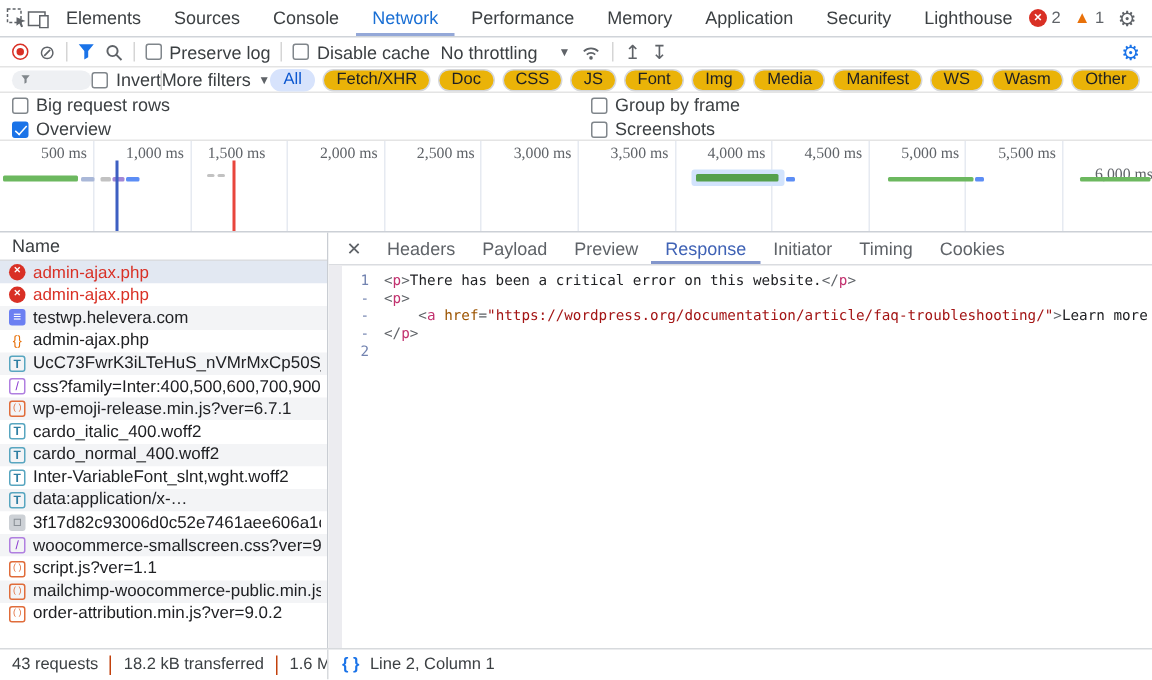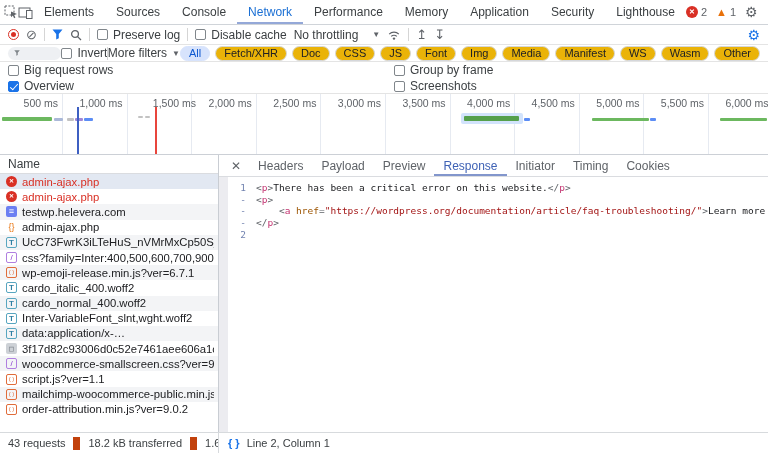--- a/index.html
+++ b/index.html
@@ -33,21 +33,21 @@
 
   .filterbar { height:17px; display:flex; align-items:center; border-bottom:1px solid #e4e4e4; padding:0 8px; gap:0; }
   .fpill { width:131px; height:13px; border-radius:7px; background:#eef0f3; display:flex; align-items:center; padding:0 6px; gap:4px; }
   .fpill input { border:none; outline:none; background:transparent; width:100%; font-size:11px; font-family:"Liberation Sans",sans-serif; }
   .chips { display:flex; gap:5px; align-items:center; }
   .chip { border:1px solid #d5d7db; background:#eab308; border-radius:8px; height:15px; line-height:13px; padding:0 8px; font-size:11px; color:#202124; white-space:nowrap; }
   .chip.sel { background:#d7e3fc; border-color:#d7e3fc; color:#0b57d0; }
 
   .options { height:32px; border-bottom:1px solid #e4e4e4; display:grid; grid-template-columns:386px 1fr; grid-template-rows:16px 16px; align-items:center; padding-left:8px; }
 
-  .overview { position:relative; height:61px; border-bottom:1px solid #ccd0d6; overflow:hidden; }
+  .overview { position:relative; height:61px; border-bottom:1px solid #ccd0d6; overflow:hidden;font-family:Liberation Serif, serif; }
   .gl { position:absolute; top:0; bottom:0; width:1px; background:#e6eaf1; }
   .tick { position:absolute; top:3px; width:66px; text-align:right; font-size:10.5px; color:#5f6368; }
   .ovbar { position:absolute; border-radius:1px; }
   .c-green { background:#6cb85f; } .c-green-dark { background:#55a04c; }
   .c-blue { background:#5c8df5; } .c-lightblue { background:#aab8d8; }
   .c-gray { background:#c2c2c2; } .c-purple { background:#a287d6; }
   .vline { position:absolute; top:13px; height:48px; width:2px; }
   .vline.blue { background:#3d5fc2; } .vline.red { background:#e8453c; }
   .ovsel { position:absolute; background:#d2e3fc; border-radius:2px; }
 
@@ -78,21 +78,21 @@
   .band { width:9px; background:#ececf0; flex:none; }
   .code { flex:1; font-family:"DejaVu Sans Mono", monospace; font-size:9.5px; line-height:11.7px; padding-top:5px; overflow:hidden; }
   .cline { display:flex; white-space:pre; }
   .gut { width:28px; flex:none; text-align:right; padding-right:10px; color:#7283b0; }
   .src { flex:1; overflow:hidden; }
   .tk-punc { color:#5f6368; } .tk-tag { color:#c2326f; } .tk-attr { color:#9c5400; }
   .tk-str { color:#a31515; } .tk-text { color:#202124; }
 
   .statusbar { height:21px; border-top:1px solid #d7dadd; display:flex; align-items:center; font-size:11px; color:#3c4043; }
   .sb-left { width:219px; flex:none; height:100%; display:flex; align-items:center; overflow:hidden; border-right:1px solid #d7dadd; }
-  .sb-item { padding:0 8px; border-right:7px solid #c2410c; white-space:nowrap; height:13px; line-height:13px; }
+  .sb-item { padding:0 8px; border-right:1px solid #c2410c; white-space:nowrap; height:13px; line-height:13px; }
   .sb-item:last-child { border-right:none; }
   .sb-right { display:flex; align-items:center; gap:7px; padding-left:9px; }
   .braces { color:#1a73e8; font-weight:bold; font-size:11px; }
   svg { display:block; }
 </style>
 </head>
 <body>
 
 <div class="tabbar">
   <span class="tb-icon">
@@ -227,38 +227,38 @@
       <span>Screenshots</span>
     </label>
 </div>
 
 <div class="overview" id="overview">
     <div class="gl" style="left: 62px;"></div>
     <div class="tick" style="left: -8px;">500 ms</div>
     <div class="gl" style="left: 126.6px;"></div>
     <div class="tick" style="left: 56.6px;">1,000 ms</div>
     <div class="gl" style="left: 191.2px;"></div>
-    <div class="tick" style="left: 130px;">1,500 ms</div>
+    <div class="tick" style="left: 111px;">1,500 ms</div>
     <div class="gl" style="left: 255.8px;"></div>
     <div class="tick" style="left: 185.8px;">2,000 ms</div>
     <div class="gl" style="left: 320.4px;"></div>
     <div class="tick" style="left: 250.4px;">2,500 ms</div>
     <div class="gl" style="left: 385px;"></div>
     <div class="tick" style="left: 315px;">3,000 ms</div>
     <div class="gl" style="left: 449.6px;"></div>
     <div class="tick" style="left: 379.6px;">3,500 ms</div>
     <div class="gl" style="left: 514.2px;"></div>
     <div class="tick" style="left: 444.2px;">4,000 ms</div>
     <div class="gl" style="left: 578.8px;"></div>
     <div class="tick" style="left: 508.8px;">4,500 ms</div>
     <div class="gl" style="left: 643.4px;"></div>
     <div class="tick" style="left: 573.4px;">5,000 ms</div>
     <div class="gl" style="left: 708px;"></div>
     <div class="tick" style="left: 638px;">5,500 ms</div>
-    <div class="tick" style="left: 702.6px;">6,000 ms</div>
+    <div class="tick" style="left: 702.6px; margin-top: 14px;">6,000 ms</div>
     <div class="ovbar c-green" style="left: 2px; width: 50px; top: 23px; height: 4px;"></div>
     <div class="ovbar c-lightblue" style="left: 54px; width: 9px; top: 24px; height: 3px;"></div>
     <div class="ovbar c-gray" style="left: 67px; width: 7px; top: 24px; height: 3px;"></div>
     <div class="ovbar c-purple" style="left: 75px; width: 8px; top: 24px; height: 3px;"></div>
     <div class="ovbar c-blue" style="left: 84px; width: 9px; top: 24px; height: 3px;"></div>
     <div class="vline blue" style="left: 77px;"></div>
     <div class="ovbar c-gray" style="left: 138px; width: 5px; top: 22px; height: 2px;"></div>
     <div class="ovbar c-gray" style="left: 145px; width: 5px; top: 22px; height: 2px;"></div>
     <div class="vline red" style="left: 155px;"></div>
     <div class="ovsel" style="left: 461px; width: 62px; top: 19px; height: 11px;"></div>

